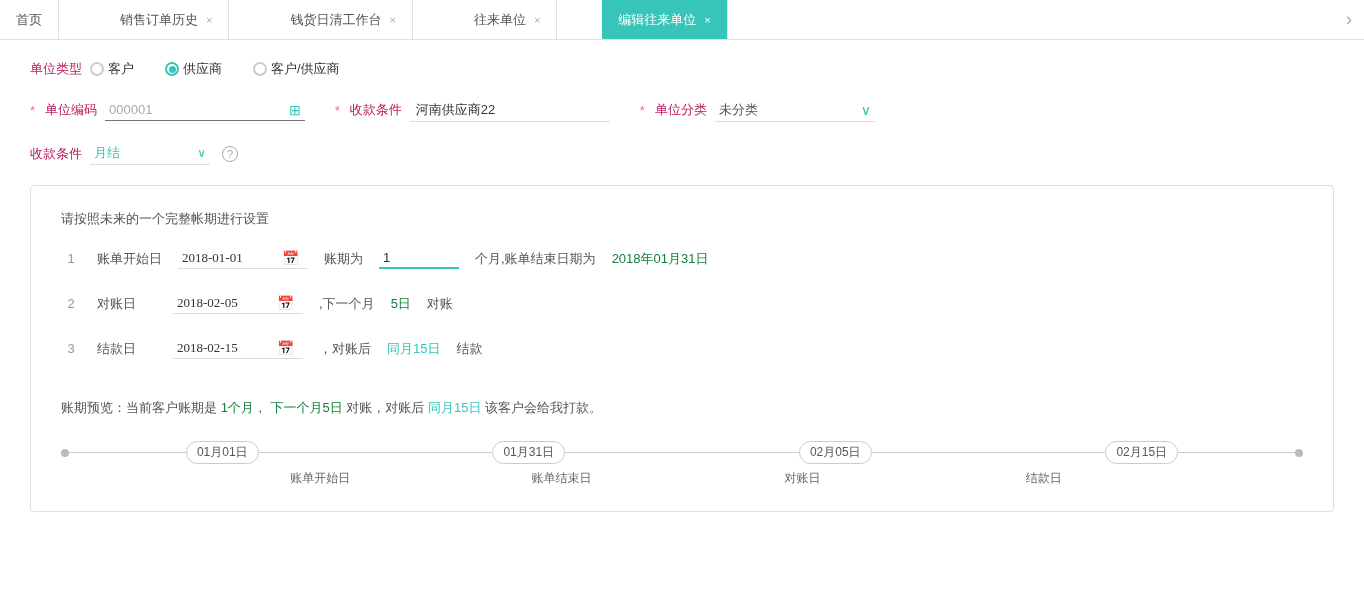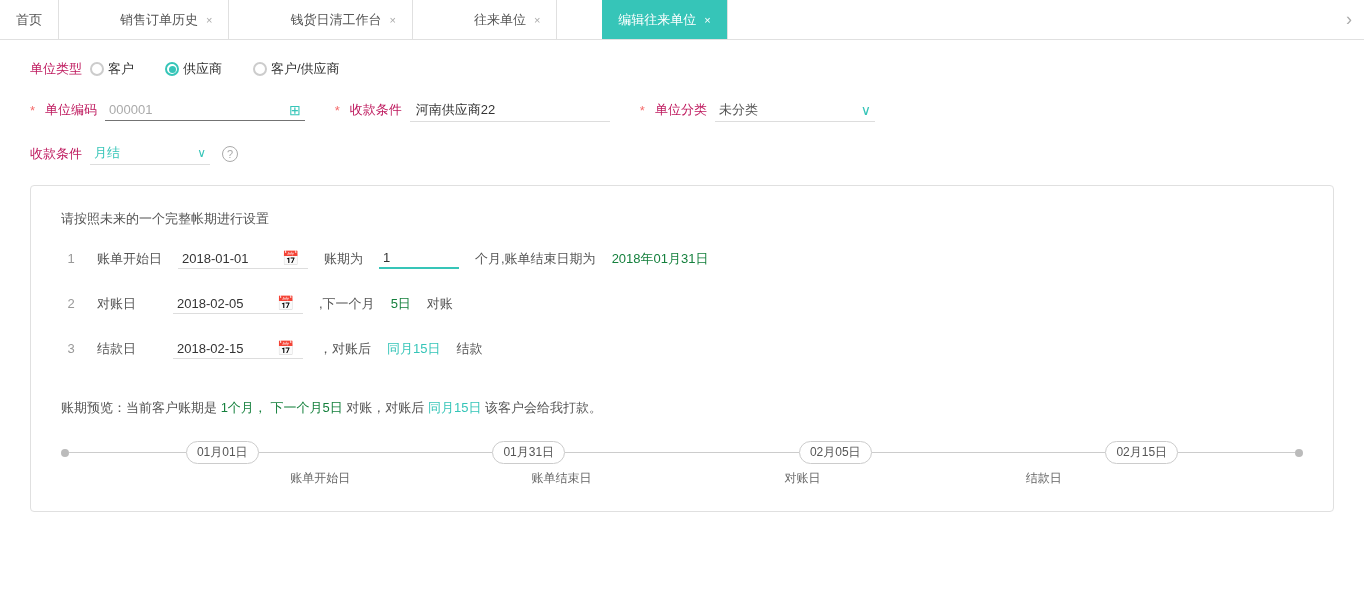--- a/index.html
+++ b/index.html
@@ -216,20 +216,21 @@
       padding: 2px 4px;
       min-width: 130px;
     }
     .date-input-group input {
       border: none;
       outline: none;
       font-size: 13px;
       color: #333;
       background: transparent;
       width: 100px;
+      font-family: Liberation Serif, serif;
     }
     .cal-icon {
       color: #36c5b8;
       font-size: 14px;
       cursor: pointer;
     }
     .period-input {
       border: none;
       border-bottom: 2px solid #36c5b8;
       outline: none;

